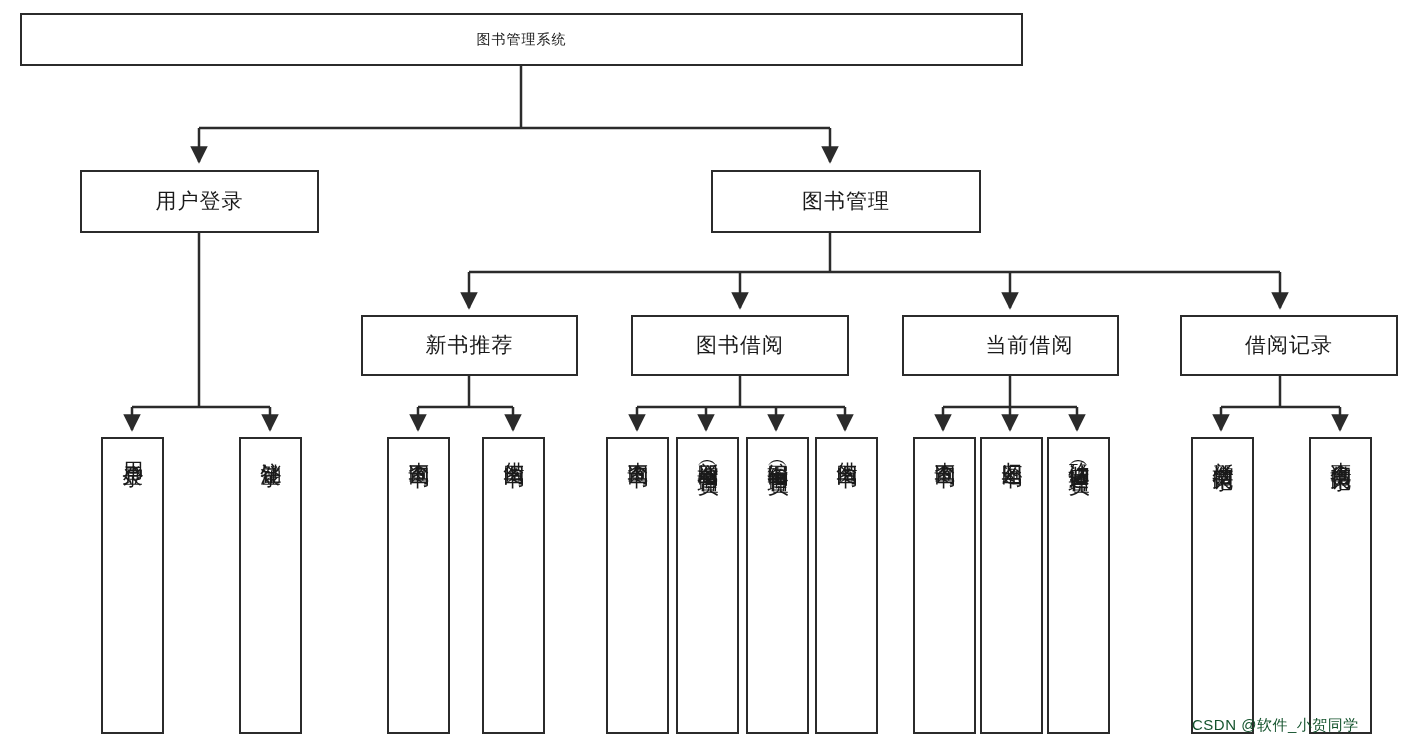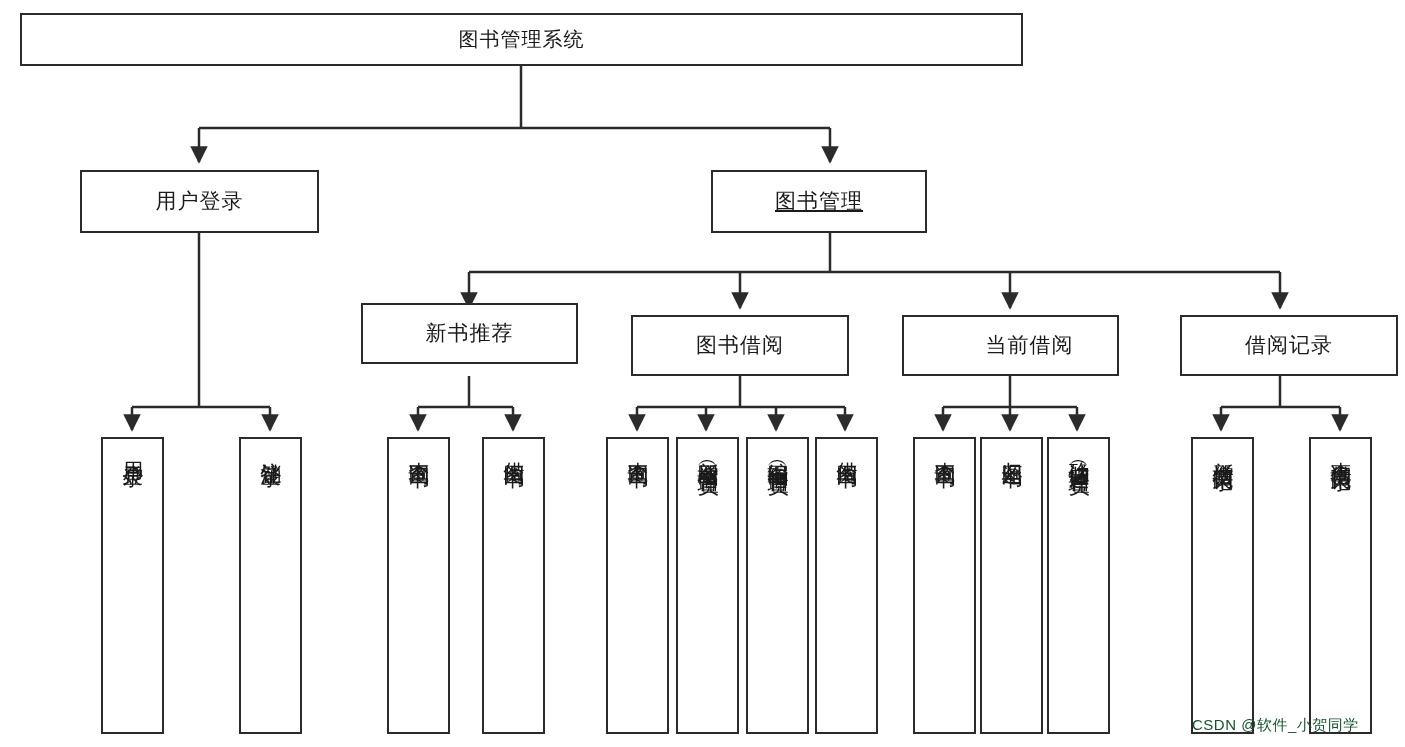--- a/index.html
+++ b/index.html
@@ -25,21 +25,21 @@
   }
   .node-label{
     font-size:21px;
     line-height:1.15;
     letter-spacing:1px;
     white-space:nowrap;
   }
 
   
   .h-node .node-label{font-size:21px;}
-  #node-root .node-label{font-size:20px;}
+  #node-root .node-label{font-size:14px;}
 
   
   .v-node{
     align-items:flex-start;
     justify-content:center;
     padding-top:6px;
   }
   .v-node .node-label{
     writing-mode:vertical-rl;
     text-orientation:upright;
@@ -113,25 +113,25 @@
     </g>
   </svg>
 
   <div class="node h-node" id="node-root" style="left:20px;top:13px;width:1003px;height:53px;">
     <span class="node-label">图书管理系统</span>
   </div>
 
   <div class="node h-node" style="left:80px;top:170px;width:239px;height:63px;">
     <span class="node-label">用户登录</span>
   </div>
-  <div class="node h-node" style="left:711px;top:170px;width:216px;height:63px;text-decoration:underline;">
+  <div class="node h-node" style="left:711px;top:170px;width:270px;height:63px;">
     <span class="node-label">图书管理</span>
   </div>
 
-  <div class="node h-node" style="left:361px;top:303px;width:217px;height:61px;">
+  <div class="node h-node" style="left:361px;top:315px;width:217px;height:61px;">
     <span class="node-label">新书推荐</span>
   </div>
   <div class="node h-node" style="left:631px;top:315px;width:218px;height:61px;align-items:center;">
     <span class="node-label">图书借阅</span>
   </div>
   <div class="node h-node" style="left:902px;top:315px;width:217px;height:61px;padding-left:38px;">
     <span class="node-label">当前借阅</span>
   </div>
   <div class="node h-node" style="left:1180px;top:315px;width:218px;height:61px;">
     <span class="node-label">借阅记录</span>

